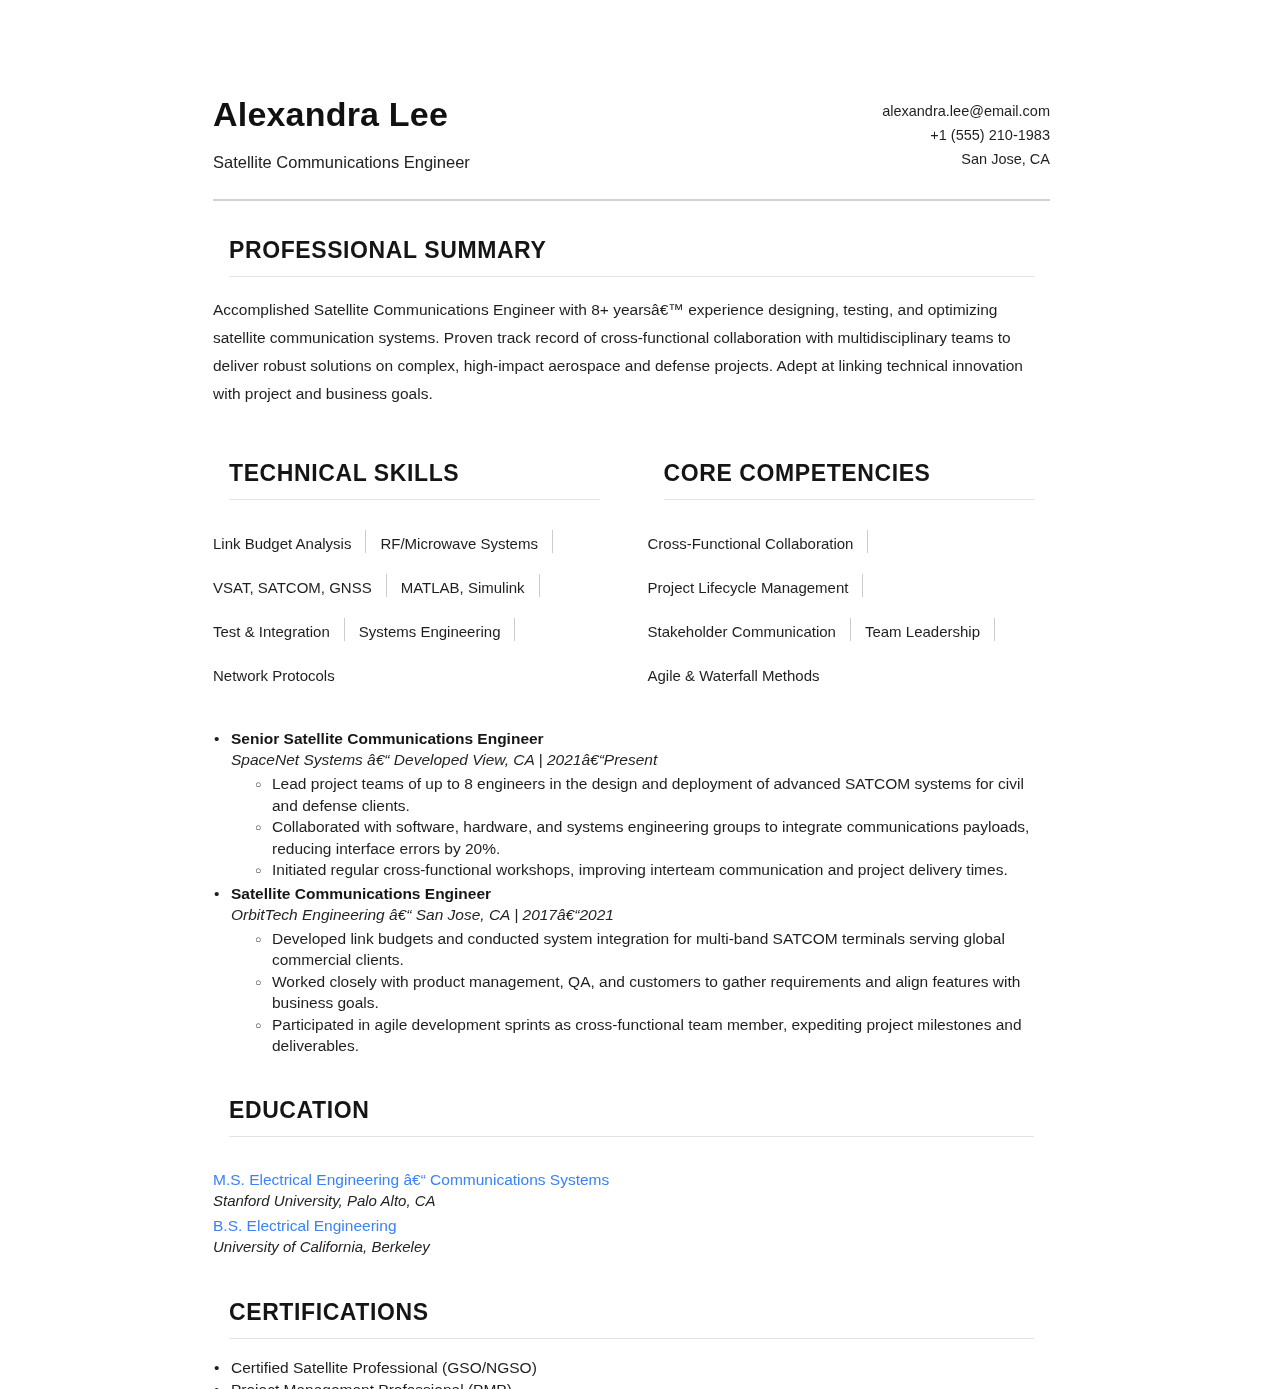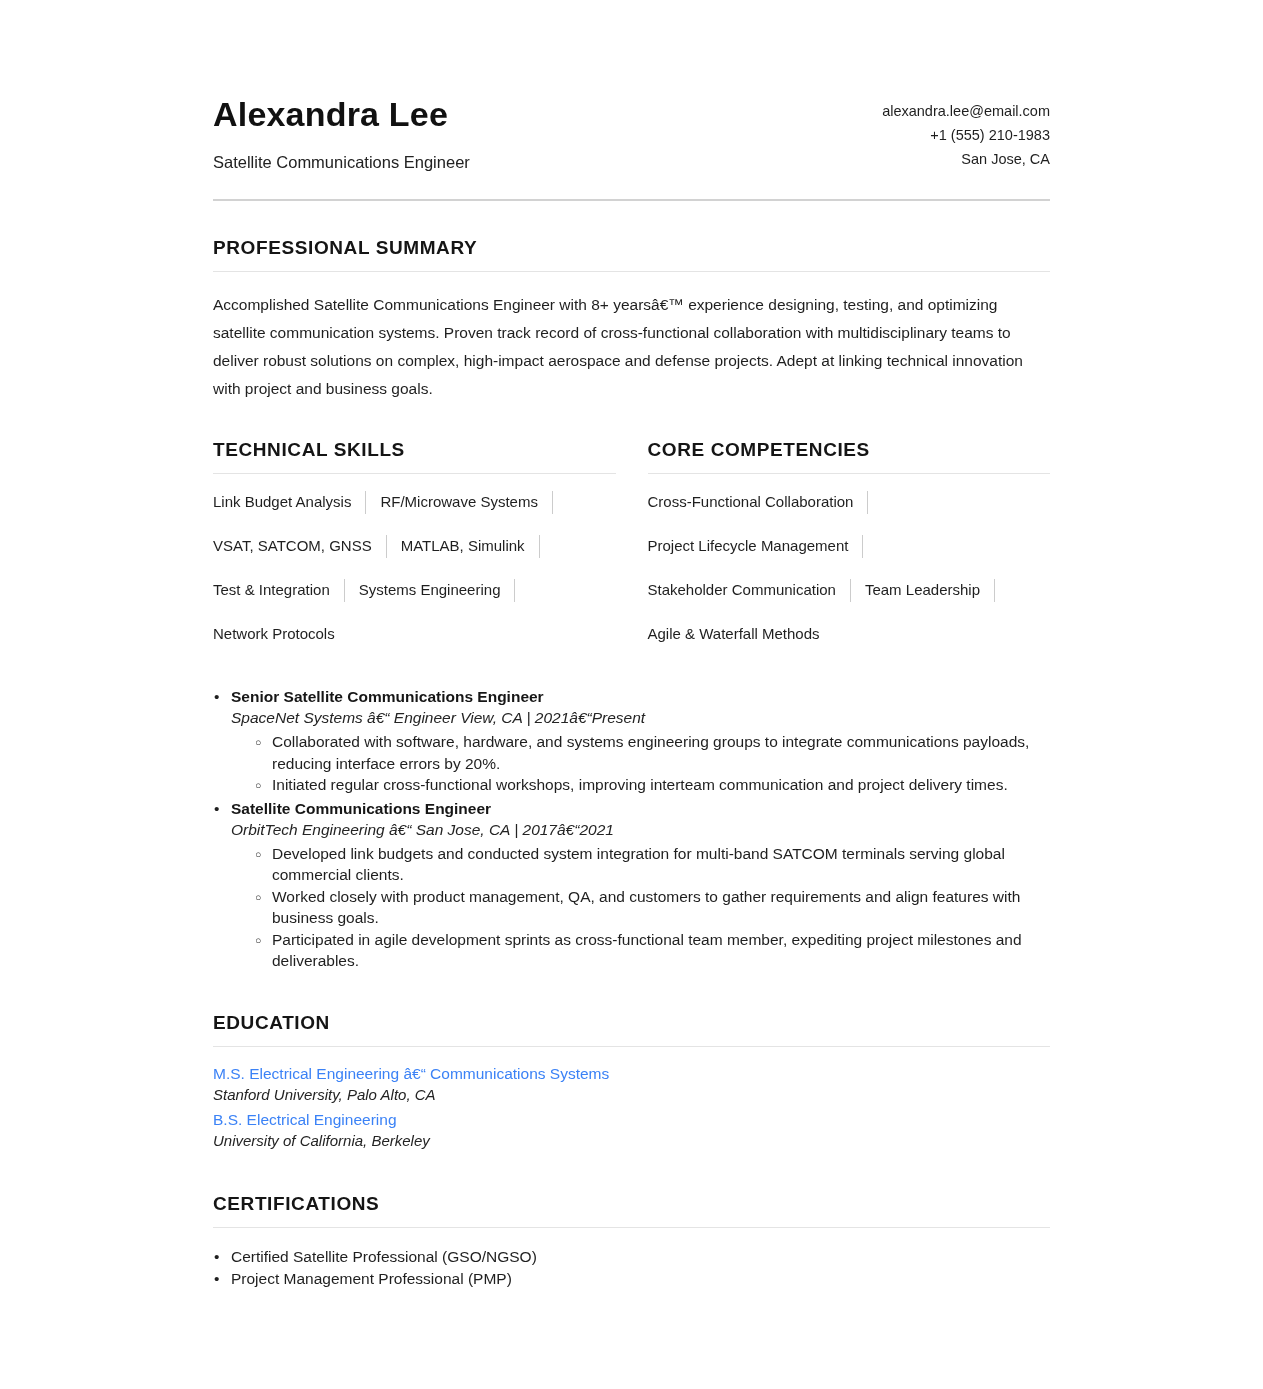--- a/index.html
+++ b/index.html
@@ -50,25 +50,25 @@
   }
   .header-divider {
     border: none;
     border-top: 2px solid #d2d2d2;
     margin: 26px 0 0 0;
   }
 
   
   .section { margin-top: 36px; }
   .sec-h {
-    font-size: 19px;
+    font-size: 23px;
     font-weight: 700;
     letter-spacing: 0.6px;
     color: #151515;
-    margin: 0;
+    margin: 16px;
     padding-bottom: 12px;
     border-bottom: 1px solid #e4e4e4;
   }
 
   
   .summary-text {
     margin: 19px 0 0 0;
     font-size: 15.5px;
     line-height: 28px;
     color: #1f1f1f;
@@ -84,21 +84,20 @@
   .skills-list {
     display: flex;
     flex-wrap: wrap;
     row-gap: 16px;
     padding-top: 14px;
     font-size: 15px;
     line-height: 28px;
   }
   .skill {
     display: inline-flex;
-    align-items: center;
     white-space: nowrap;
   }
   .sep {
     width: 1px;
     height: 23px;
     background: #cccccc;
     margin: 0 14px;
     flex: none;
   }
 
@@ -245,22 +244,23 @@
             <span>Agile &amp; Waterfall Methods</span>
           </span>
       </div>
     </div>
   </div>
 
   <div class="section section-experience">
     <ul class="jobs">
       <li class="job">
         <div class="jobrole">Senior Satellite Communications Engineer</div>
-        <div class="job-meta">SpaceNet Systems â€“ Engineer View, CA | 2021â€“Present</div>
+        <div class="job-meta">SpaceNet Systems â€“ Developed View, CA | 2021â€“Present</div>
         <ul class="job-bullets">
+          <li>Lead project teams of up to 8 engineers in the design and deployment of advanced SATCOM systems for civil and defense clients.</li>
           <li>Collaborated with software, hardware, and systems engineering groups to integrate communications payloads, reducing interface errors by 20%.</li>
           <li>Initiated regular cross-functional workshops, improving interteam communication and project delivery times.</li>
         </ul>
       </li>
       <li class="job">
         <div class="jobrole">Satellite Communications Engineer</div>
         <div class="job-meta">OrbitTech Engineering â€“ San Jose, CA | 2017â€“2021</div>
         <ul class="job-bullets">
           <li>Developed link budgets and conducted system integration for multi-band SATCOM terminals serving global commercial clients.</li>
           <li>Worked closely with product management, QA, and customers to gather requirements and align features with business goals.</li>

